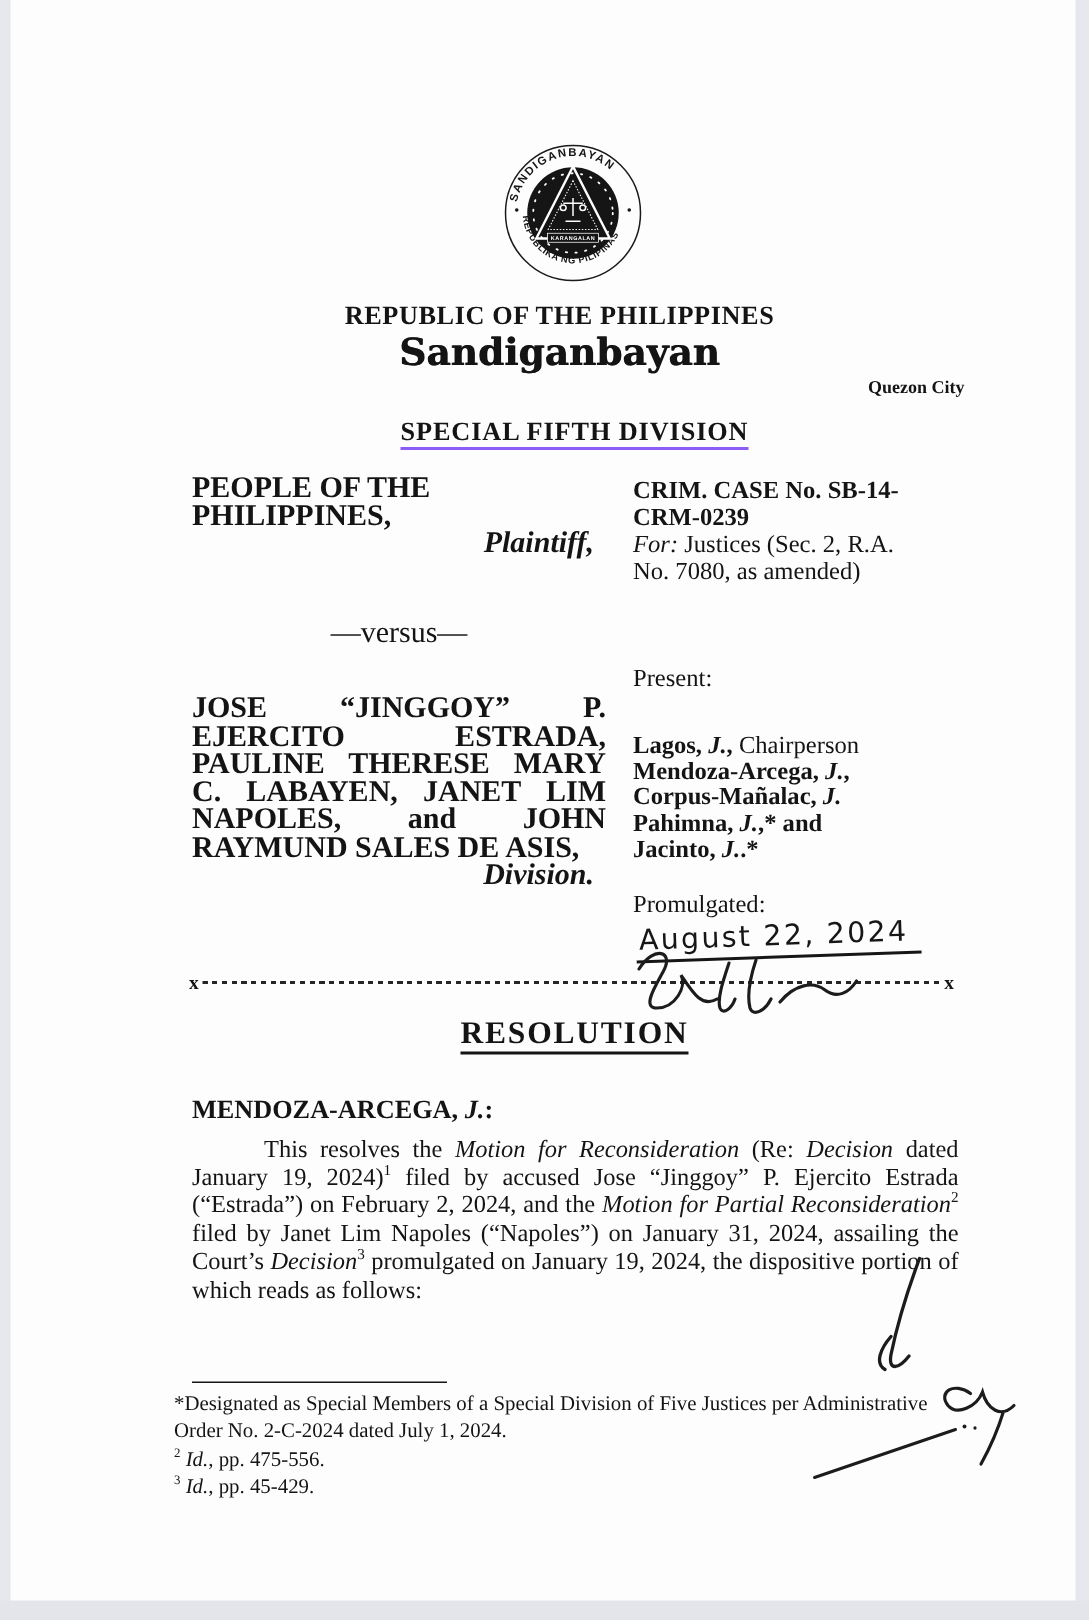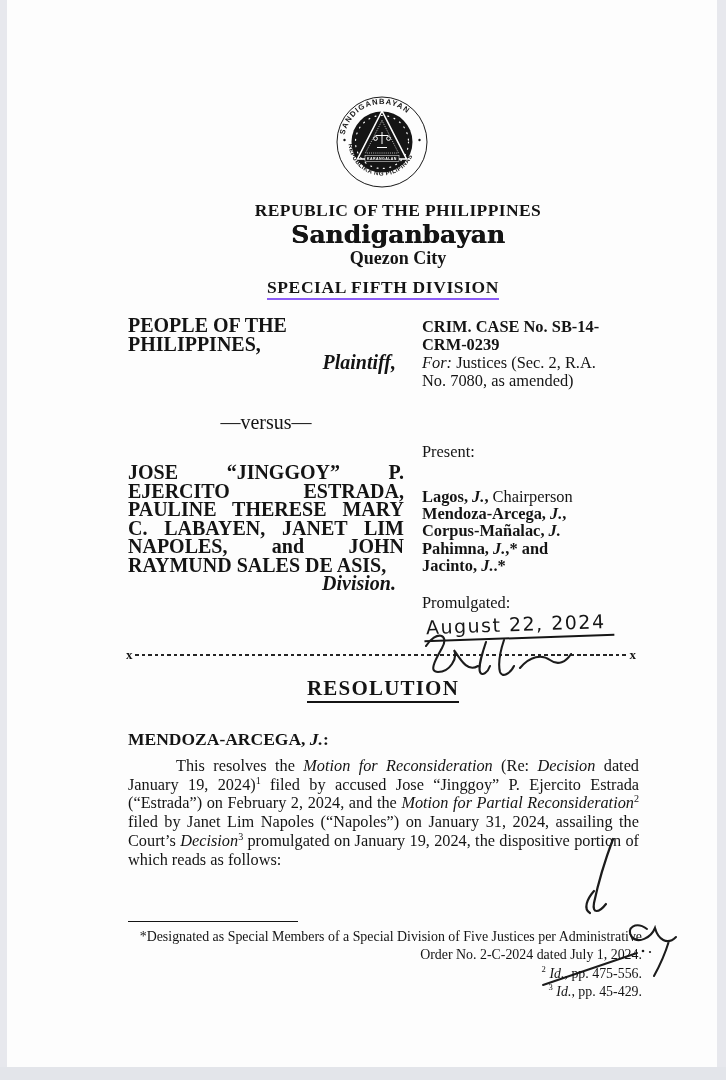--- a/index.html
+++ b/index.html
@@ -8,24 +8,24 @@
   .edge{position:absolute;background:#e7e8ed;}
   .edge-left{left:0;top:0;width:7px;height:1080px;}
   .edge-right{right:0;top:0;width:9px;height:1080px;}
   .edge-bottom{left:0;bottom:0;width:726px;height:13px;background:#e3e5ea;}
   .b{font-weight:700;}
   .i{font-style:italic;}
   .bi{font-weight:700;font-style:italic;}
   sup{font-size:0.62em;vertical-align:super;line-height:0;}
   
   .seal{position:absolute;left:336px;top:96px;}
-  .hdr{position:absolute;left:128px;top:200px;width:540px;text-align:center;}
+  .hdr{position:absolute;left:103px;top:200px;width:540px;text-align:center;}
   .hdr-line1{font-weight:700;font-size:17.5px;letter-spacing:0.4px;}
   .hdr-line2{font-family:"DejaVu Serif",serif;font-weight:700;font-size:25px;line-height:27px;text-shadow:0.5px 0 0 #141414;}
-  .hdr-line3{font-weight:700;font-size:18px;line-height:20px;}
+  .hdr-line3{font-weight:700;font-size:12px;line-height:20px;text-align:right;}
   .division{position:absolute;left:113px;top:277px;width:540px;text-align:center;font-weight:700;font-size:17.5px;letter-spacing:0.6px;}
   .division span{border-bottom:2px solid #8b5cf6;padding-bottom:1px;}
   
   .col-left{position:absolute;left:128px;top:316px;width:276px;font-size:20px;line-height:18.5px;}
   .col-left .party{font-weight:700;}
   .role{text-align:right;padding-right:8px;font-weight:700;font-style:italic;}
   .versus{text-align:center;margin-top:41px;}
   .accused{margin-top:32px;font-weight:700;text-align:justify;}
   .col-right{position:absolute;left:422px;top:318px;width:222px;font-size:16.4px;line-height:18px;}
   .case-no{font-weight:700;}
@@ -37,21 +37,21 @@
   .xline .dashes{flex:1;height:2px;margin:0 2px;background-image:repeating-linear-gradient(90deg,#252525 0 3.5px,transparent 3.5px 6.5px);}
   .sig{position:absolute;left:408px;top:628px;}
   .marks{position:absolute;left:535px;top:833px;}
   
   .res-title{position:absolute;left:128px;top:676px;width:510px;text-align:center;font-weight:700;font-size:21px;letter-spacing:1.2px;}
   .res-title span{border-bottom:2.4px solid #141414;padding-bottom:1px;}
   .ponente{position:absolute;left:128px;top:729px;font-size:17.5px;font-weight:700;}
   .bodyp{position:absolute;left:128px;top:757px;width:511px;margin:0;font-size:16.3px;line-height:18.7px;text-align:justify;text-indent:48px;}
   
   .fnrule{position:absolute;left:128px;top:921px;width:170px;border-top:1.6px solid #141414;}
-  .fns{position:absolute;left:128px;top:928px;width:514px;font-size:13.9px;line-height:18.3px;text-align:right;}
+  .fns{position:absolute;left:116px;top:928px;width:514px;font-size:13.9px;line-height:18.3px;text-align:left;}
 </style>
 </head>
 <body>
 
 <div class="page">
 
   <svg class="seal" width="92" height="92" viewBox="0 0 92 92">
     <defs>
       <path id="arcTop" d="M 8,46 A 38,38 0 1 1 84,46" fill="none"></path>
       <path id="arcBot" d="M 12.5,46 A 33.5,33.5 0 0 0 79.5,46" fill="none"></path>

